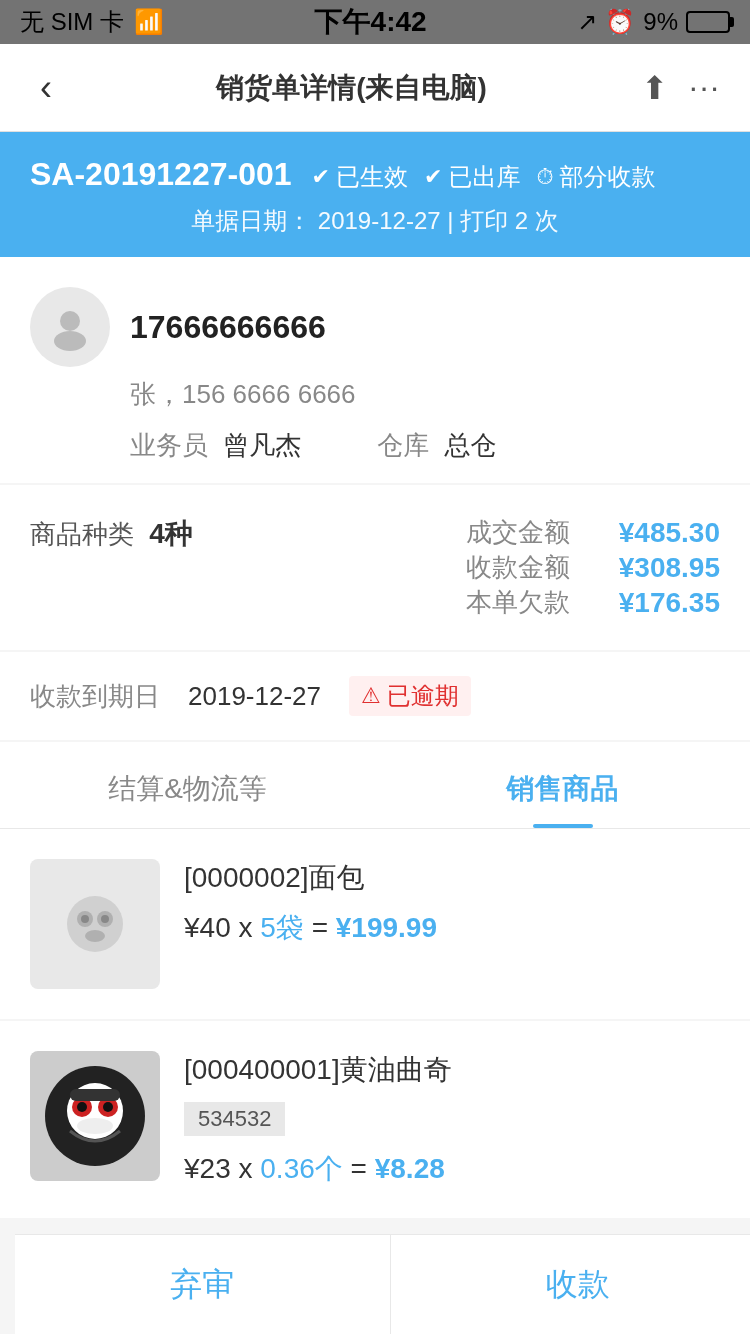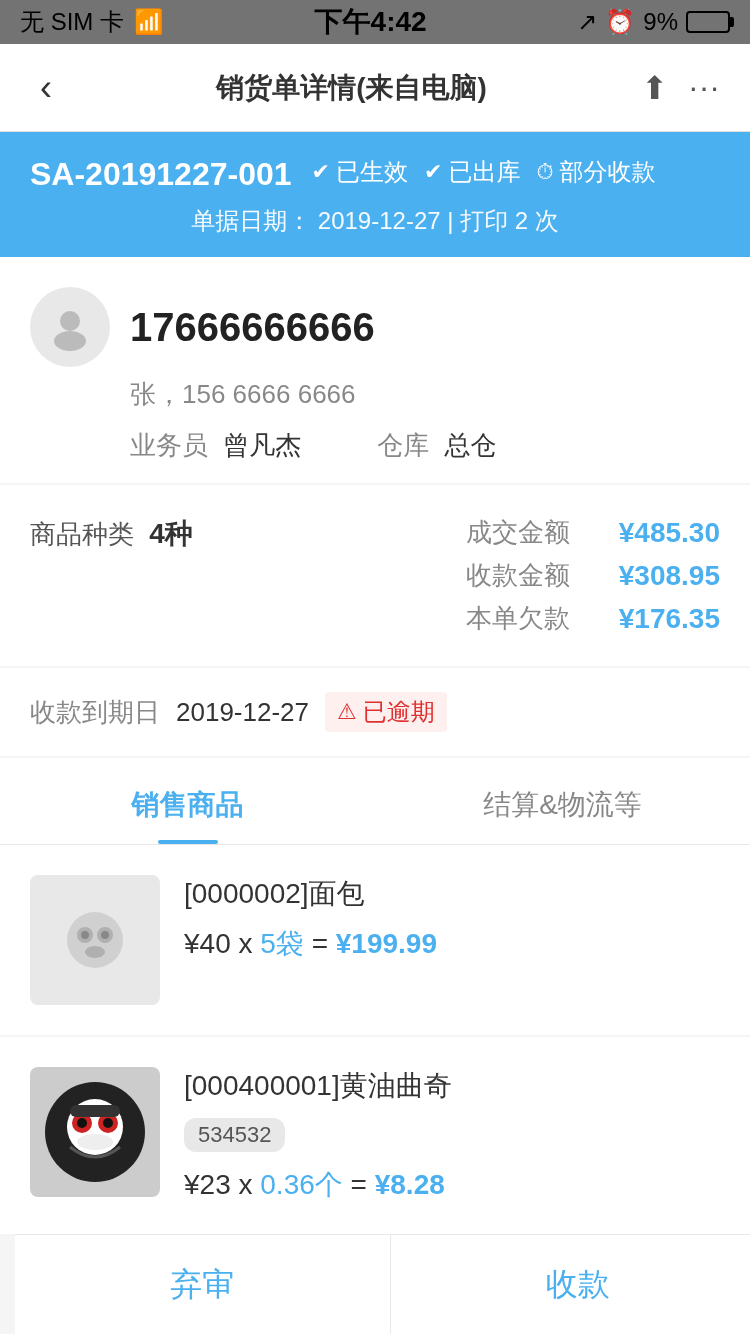--- a/index.html
+++ b/index.html
@@ -64,21 +64,21 @@
     .nav-actions { display: flex; gap: 20px; align-items: center; }
     .nav-icon { font-size: 32px; color: #555; cursor: pointer; }
 
     
     .header-banner {
       background: #4ab0f0;
       padding: 24px 30px 20px;
     }
     .banner-row1 {
       display: flex;
-      align-items: flex-start;
+      align-items: flex-end;
       gap: 20px;
       margin-bottom: 12px;
     }
     .order-id {
       font-size: 32px;
       font-weight: 700;
       color: #fff;
     }
     .banner-badges { display: flex; gap: 16px; align-items: center; }
     .badge {
@@ -102,21 +102,21 @@
     }
     .avatar {
       width: 80px; height: 80px;
       background: #e8e8e8;
       border-radius: 50%;
       display: flex; align-items: center; justify-content: center;
       color: #999; font-size: 40px;
       flex-shrink: 0;
     }
     .customer-name {
-      font-size: 40px;
+      font-size: 32px;
       font-weight: 600;
       color: #222;
     }
     .customer-info {
       color: #888;
       font-size: 26px;
       margin-left: 100px;
       margin-bottom: 16px;
     }
     .staff-row {
@@ -136,33 +136,33 @@
     .stats-section {
       background: #fff;
       padding: 30px 30px;
       margin-bottom: 2px;
       display: flex;
       justify-content: space-between;
       align-items: flex-start;
     }
     .stats-left { font-size: 26px; color: #555; }
     .stats-left-value { color: #333; font-weight: 600; margin-left: 8px; font-size: 28px; }
-    .stats-right { text-align: right; display: flex; flex-direction: column; gap: 8px; }
+    .stats-right { text-align: right; display: flex; flex-direction: column; }
     .stat-row { display: flex; align-items: center; gap: 20px; justify-content: flex-end; font-size: 26px; }
     .stat-label { color: #888; }
     .stat-value { color: #4ab0f0; font-weight: 600; font-size: 28px; min-width: 130px; text-align: right; }
 
     
     .due-section {
       background: #fff;
       padding: 24px 30px;
       margin-bottom: 2px;
       display: flex;
       align-items: center;
-      gap: 16px;
+      gap: 28px;
       font-size: 26px;
       color: #555;
     }
     .due-label { color: #888; }
     .due-date { color: #333; font-weight: 500; }
     .overdue-badge {
       background: #fff0f0;
       border: none;
       color: #e03030;
       font-size: 24px;
@@ -227,21 +227,21 @@
       color: #333;
       font-weight: 500;
       margin-bottom: 12px;
     }
     .product-tag {
       display: inline-block;
       background: #e8e8e8;
       color: #555;
       font-size: 22px;
       padding: 4px 14px;
-      border-radius: 12px;
+      border-radius: 0;
       margin-bottom: 14px;
     }
     .product-price {
       font-size: 28px;
       color: #333;
     }
     .price-qty { color: #4ab0f0; font-weight: 400; }
     .price-total { color: #4ab0f0; font-weight: 700; }
 
     
@@ -363,25 +363,25 @@
 <div class="due-section">
   <span class="due-label">收款到期日</span>
   <span class="due-date">2019-12-27</span>
   <span class="overdue-badge">
     <span class="overdue-dot">⚠</span>
     <span>已逾期</span>
   </span>
 </div>
 
 <div class="tabs-section">
+  <div class="tab-item">
+    <span>结算&amp;物流等</span>
+  </div>
   <div class="tab-item active">
     <span>销售商品</span>
-  </div>
-  <div class="tab-item">
-    <span>结算&amp;物流等</span>
   </div>
 </div>
 
 <div class="products-section">
 
   <div class="product-item">
     <div class="product-thumb">
 
       <svg width="80" height="80" viewBox="0 0 80 80" fill="none">
         <circle cx="40" cy="40" r="28" fill="#d0d0d0"></circle>

